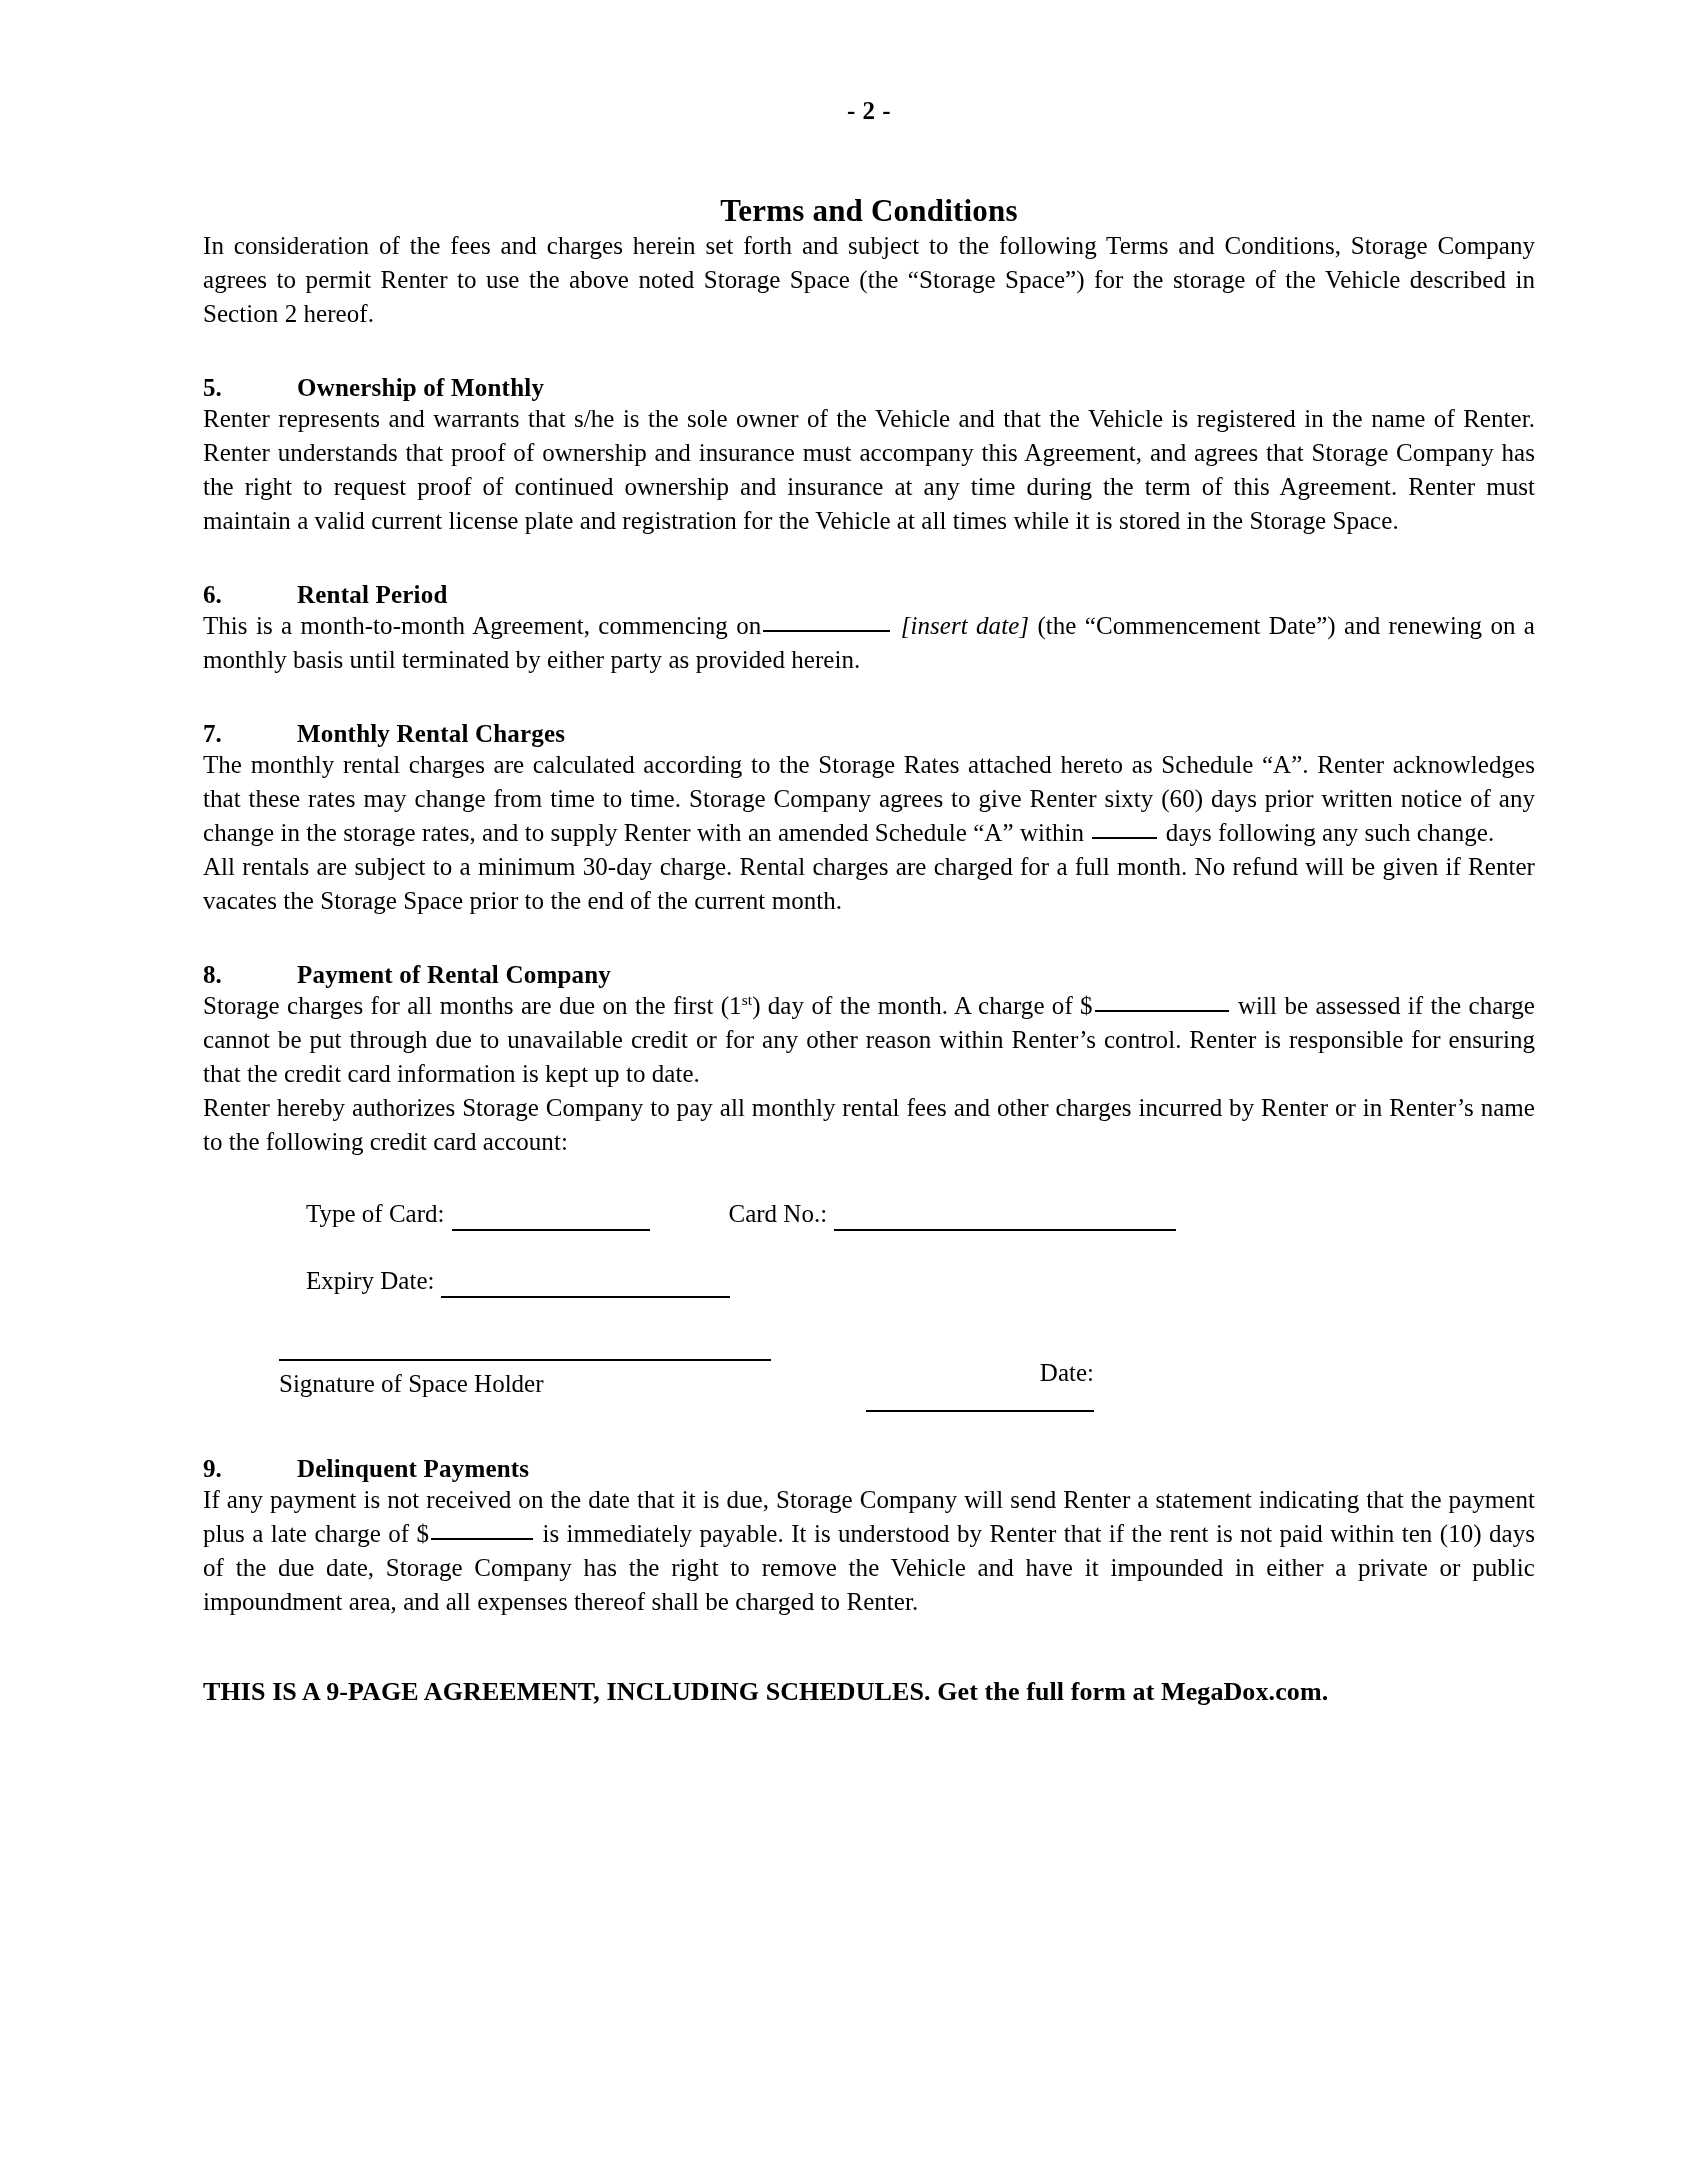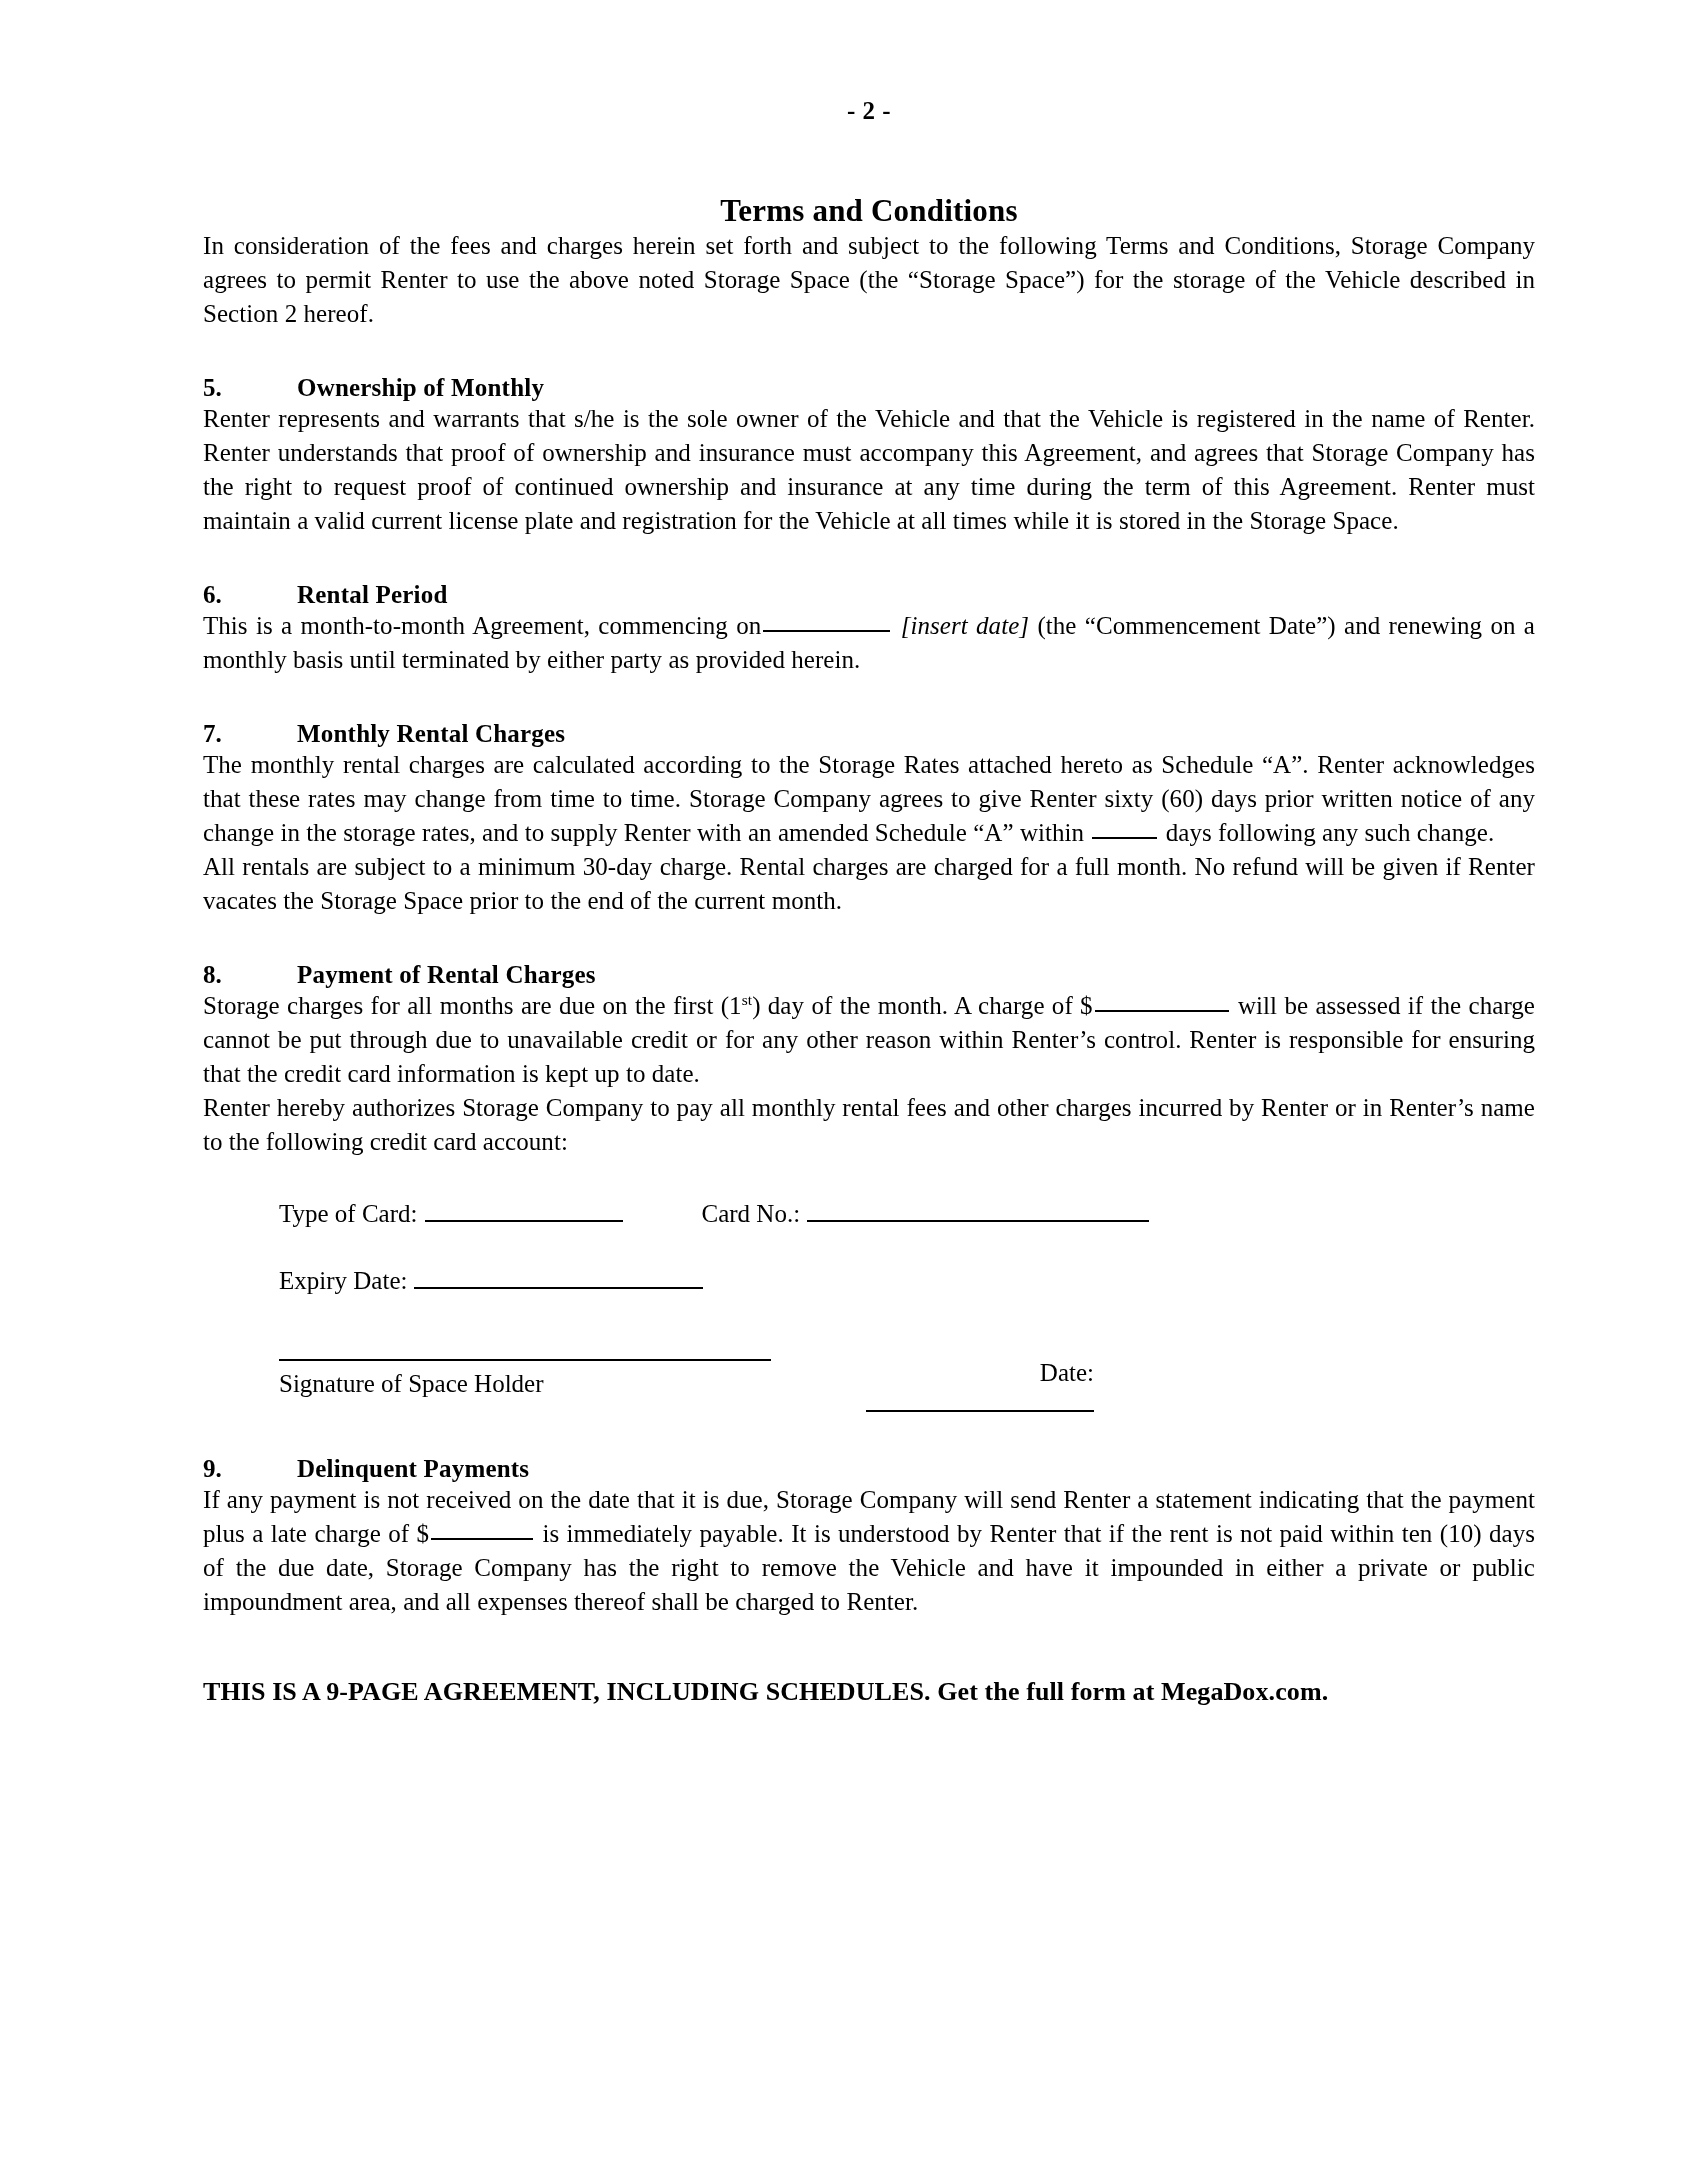--- a/index.html
+++ b/index.html
@@ -88,22 +88,23 @@
 
   
   .form-block {
     margin-top: 38px;
     margin-left: 76px;
     font-size: 25px;
     line-height: 34px;
   }
   .form-row {
     display: flex;
-    align-items: flex-start;
+    align-items: flex-end;
     margin-bottom: 33px;
+    margin-left: 27px;
   }
   .form-label {
     white-space: nowrap;
   }
   .rule {
     border-bottom: 2.5px solid #000;
     height: 23px;
     margin-left: 7px;
   }
   .r-type { width: 198px; }
@@ -182,21 +183,21 @@
 
     <div class="section-head">
       <span class="section-num">7.</span>
       <span class="section-title">Monthly Rental Charges</span>
     </div>
     <p class="body-text after-head"><span>The monthly rental charges are calculated according to the Storage Rates attached hereto as Schedule “A”. Renter acknowledges that these rates may change from time to time. Storage Company agrees to give Renter sixty (60) days prior written notice of any change in the storage rates, and to supply Renter with an amended Schedule “A” within</span> <span class="blank b-days"></span> <span>days following any such change.</span></p>
     <p class="body-text para-gap">All rentals are subject to a minimum 30-day charge. Rental charges are charged for a full month. No refund will be given if Renter vacates the Storage Space prior to the end of the current month.</p>
 
     <div class="section-head">
       <span class="section-num">8.</span>
-      <span class="section-title">Payment of Rental Charges</span>
+      <span class="section-title">Payment of Rental Company</span>
     </div>
     <p class="body-text after-head"><span>Storage charges for all months are due on the first (1</span><sup class="ord">st</sup><span>) day of the month. A charge of $</span><span class="blank b-charge"></span> <span>will be assessed if the charge cannot be put through due to unavailable credit or for any other reason within Renter’s control. Renter is responsible for ensuring that the credit card information is kept up to date.</span></p>
     <p class="body-text para-gap">Renter hereby authorizes Storage Company to pay all monthly rental fees and other charges incurred by Renter or in Renter’s name to the following credit card account:</p>
 
     <div class="form-block">
       <div class="form-row">
         <span class="form-label">Type of Card:</span>
         <span class="rule r-type"></span>
         <span class="gap-col"></span>
         <span class="form-label">Card No.:</span>

